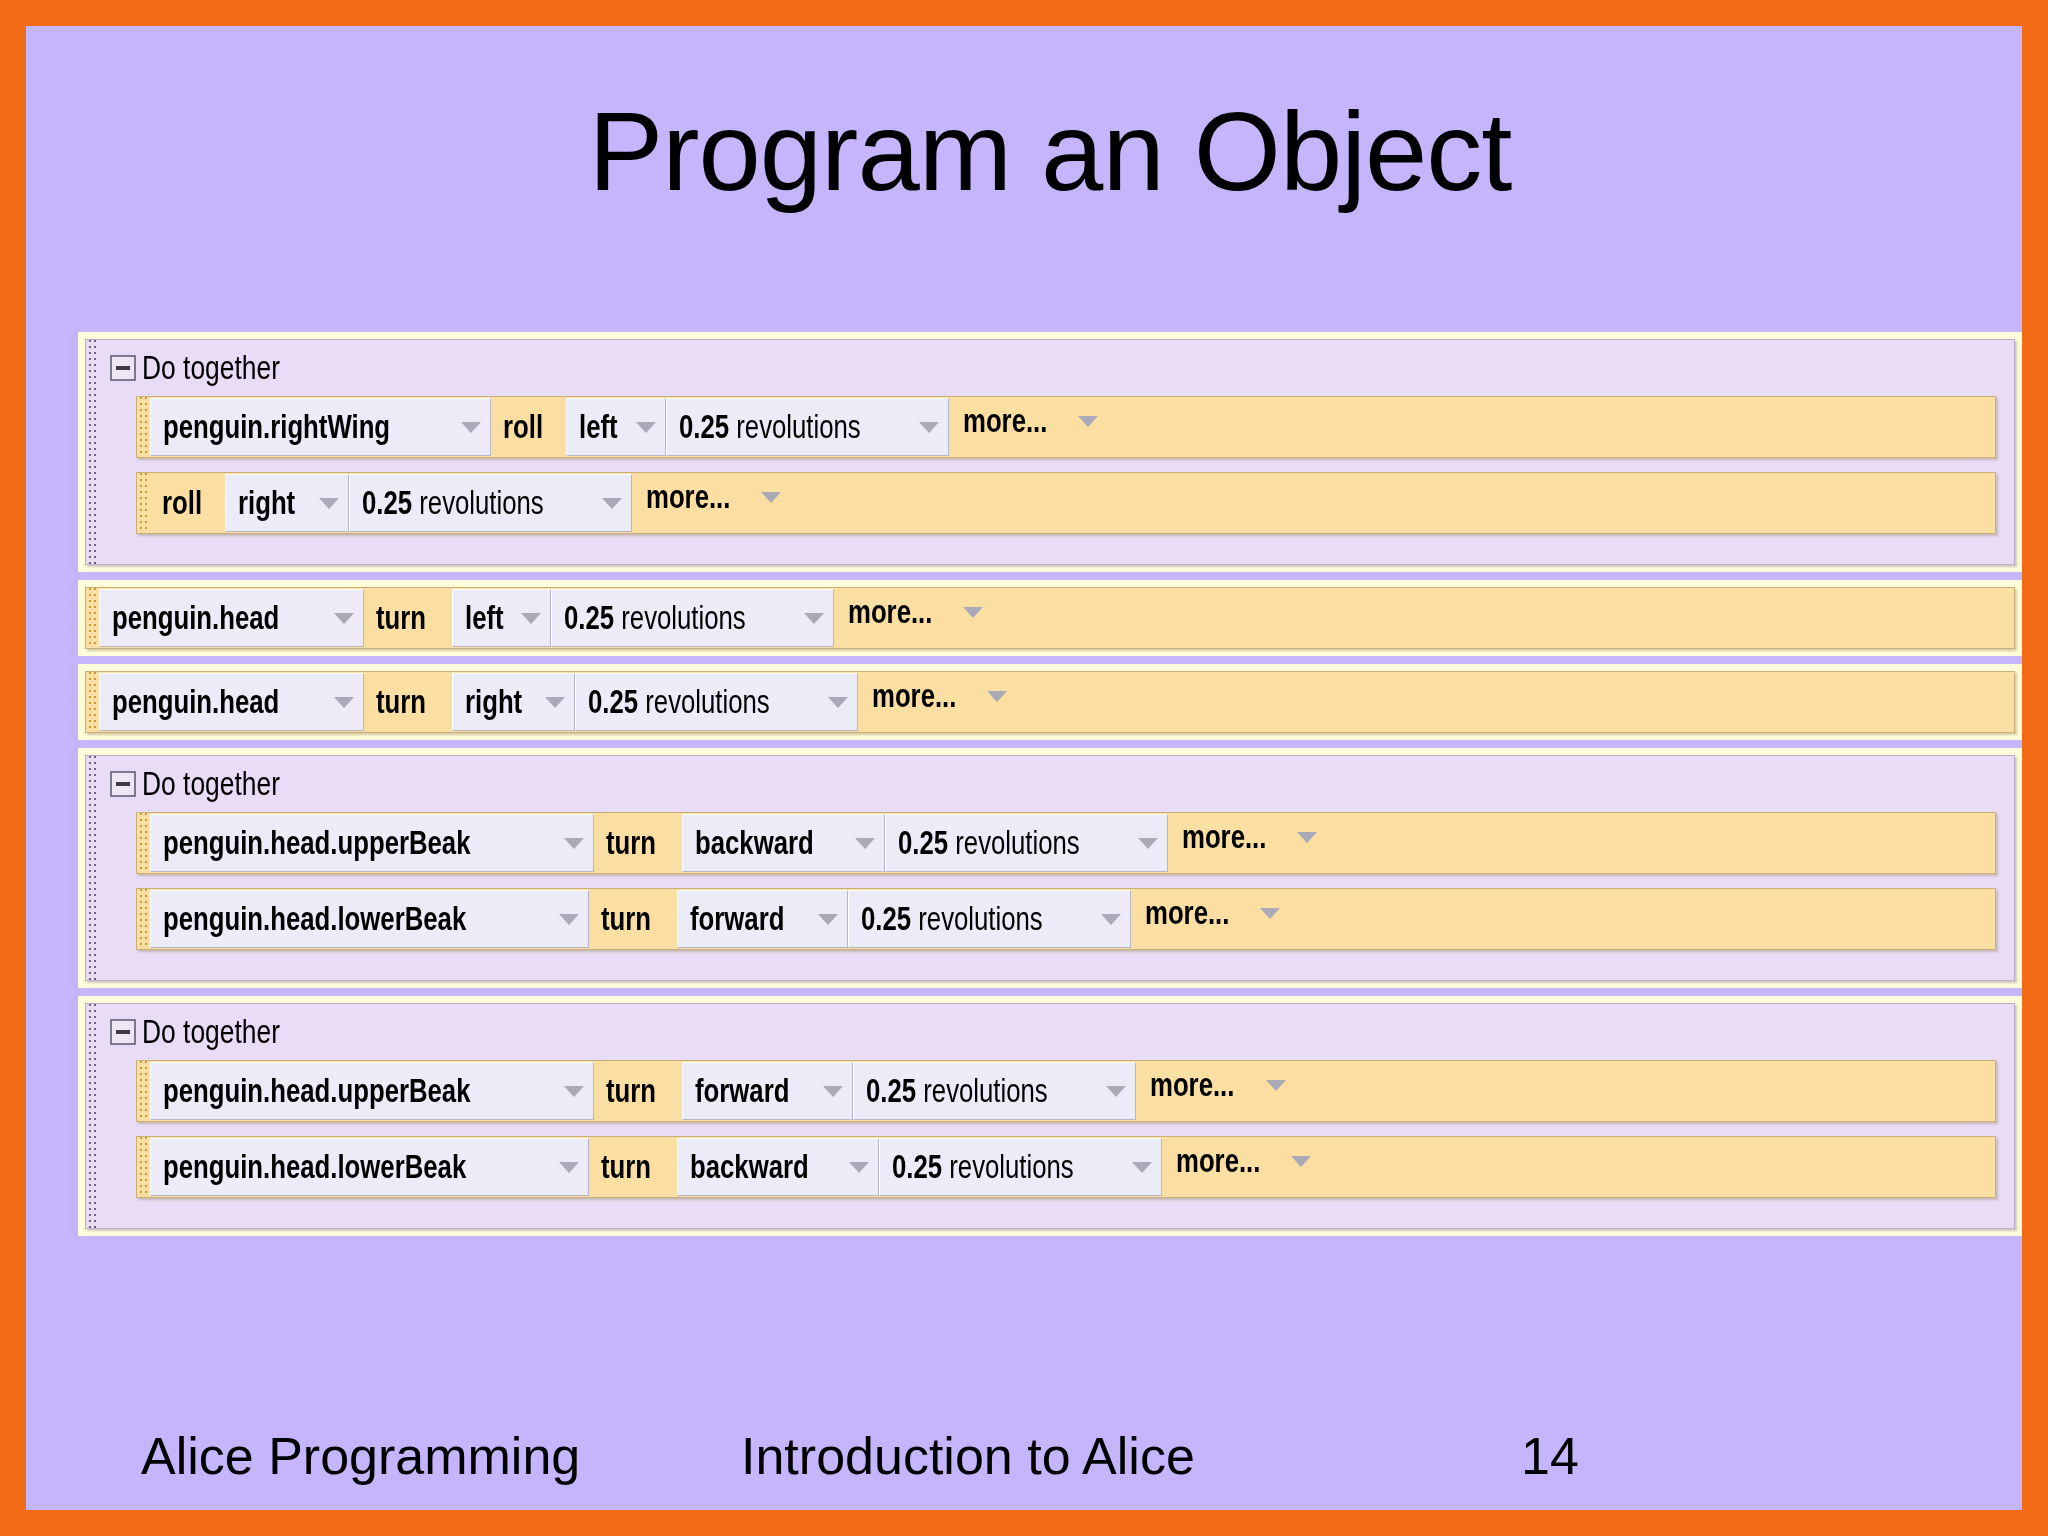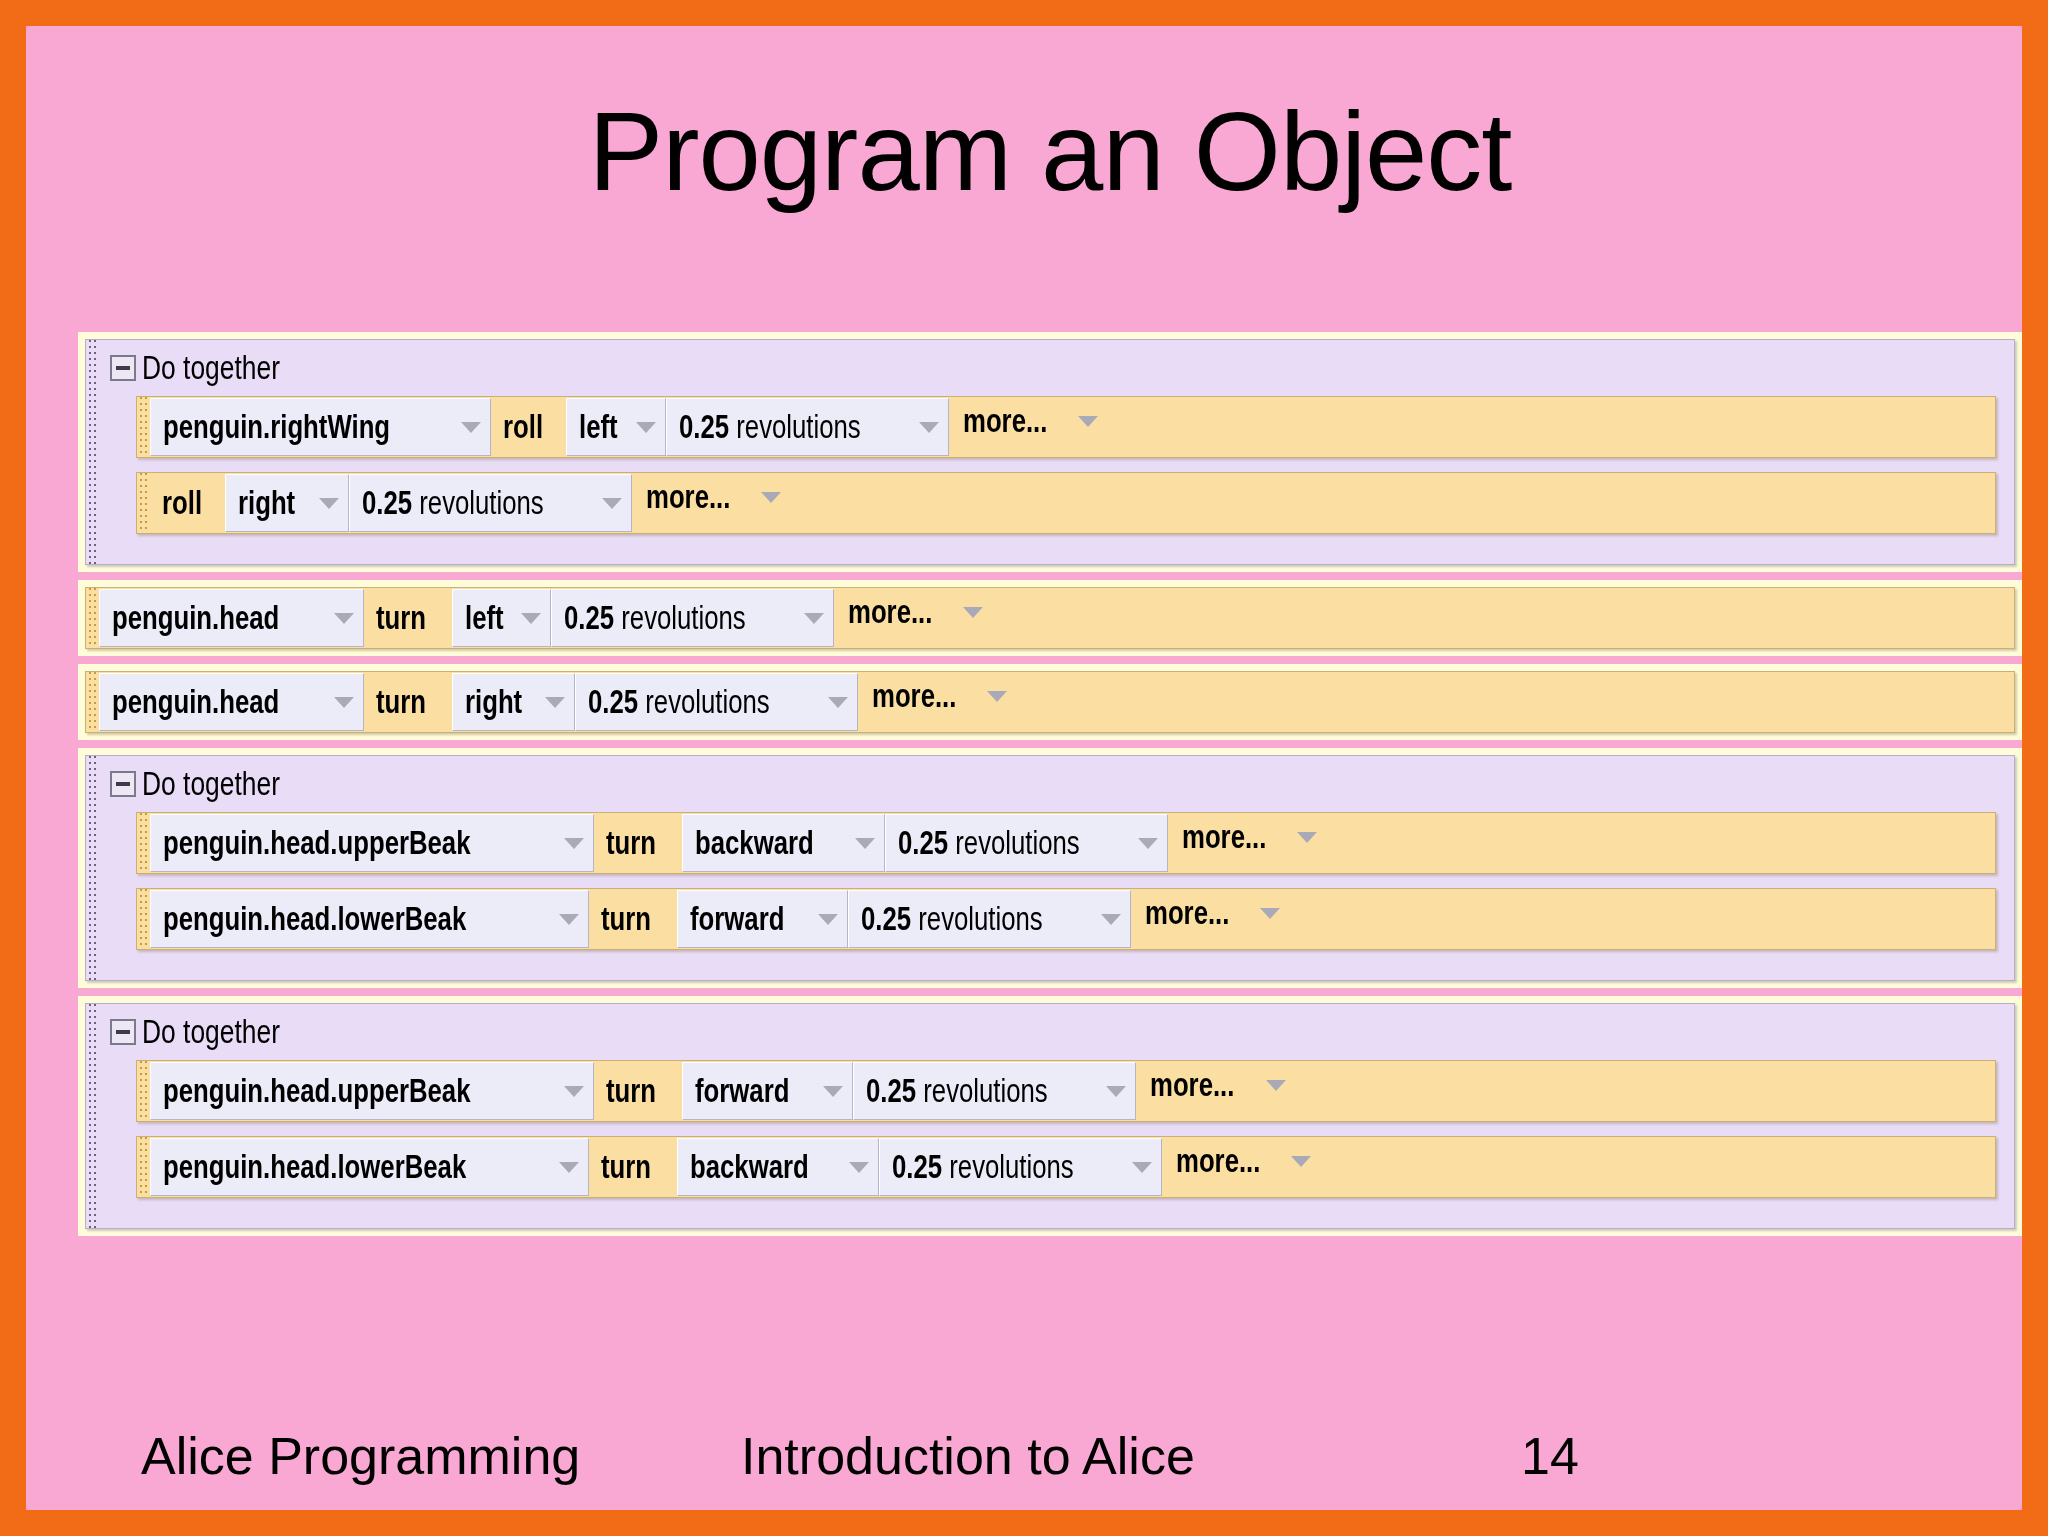--- a/index.html
+++ b/index.html
@@ -13,21 +13,21 @@
     font-family: "Liberation Sans", sans-serif;
     overflow: hidden;
   }
 
   
   #slide {
     position: relative;
     width: 2048px;
     height: 1536px;
     box-sizing: border-box;
-    background: #f9a8d4;
+    background: #c4b5fd;
     border-top: 26px solid #F26B16;
     border-bottom: 26px solid #F26B16;
     border-left: 26px solid #F26B16;
     border-right: 26px solid #F26B16;
   }
 
   
   #title {
     position: absolute;
     top: 70px;

